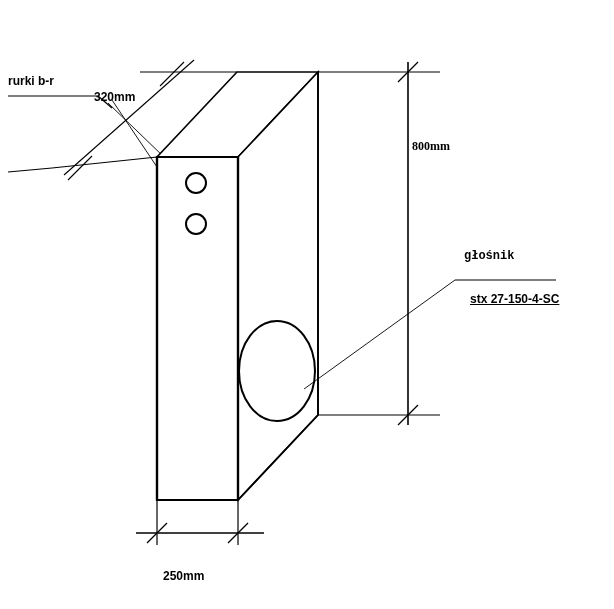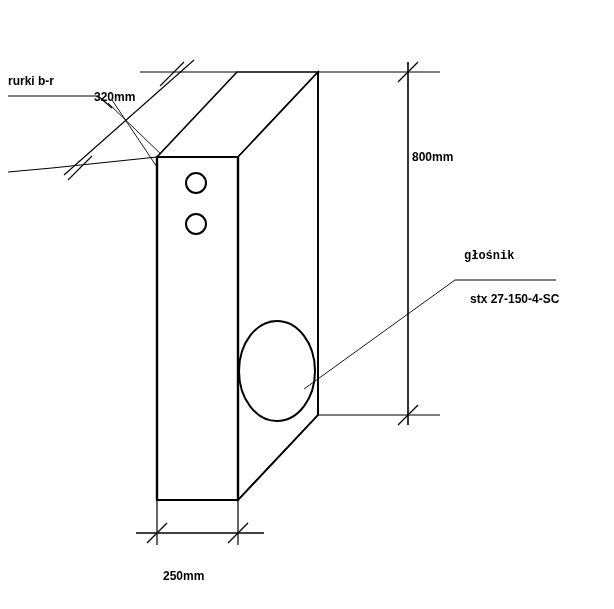--- a/index.html
+++ b/index.html
@@ -28,23 +28,23 @@
     position: absolute;
     font-family: "Liberation Sans", sans-serif;
     font-weight: bold;
     font-size: 12px;
     color: #000000;
     white-space: nowrap;
     line-height: 1;
   }
   .lbl-rurki   { left: 8px;   top: 75px; }
   .lbl-320     { left: 94px;  top: 91px; text-align: center; }
-  .lbl-800     { left: 412px; top: 151px; }
+  .lbl-800     { left: 412px; top: 140px; font-family: Liberation Serif, serif; }
   .lbl-glosnik { left: 464px; top: 250px; font-family: Liberation Mono, monospace; }
-  .lbl-stx     { left: 470px; top: 293px; }
+  .lbl-stx     { left: 470px; top: 293px; text-decoration: underline; }
   .lbl-250     { left: 163px; top: 570px; }
 </style>
 </head>
 <body>
 
 <div id="canvas">
 
   <svg id="drawing" viewBox="0 0 614 609">
 
     <g>

